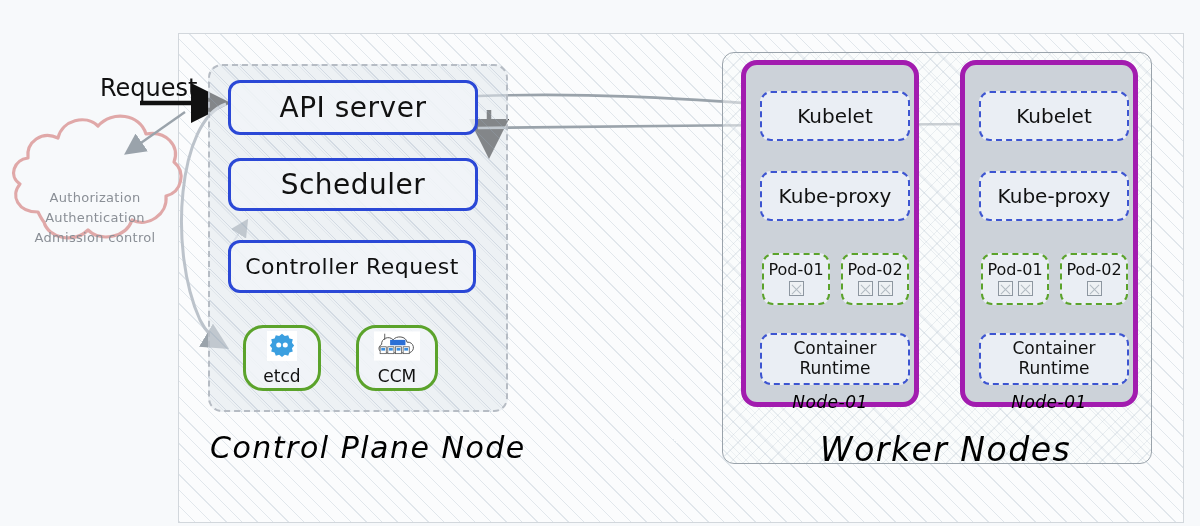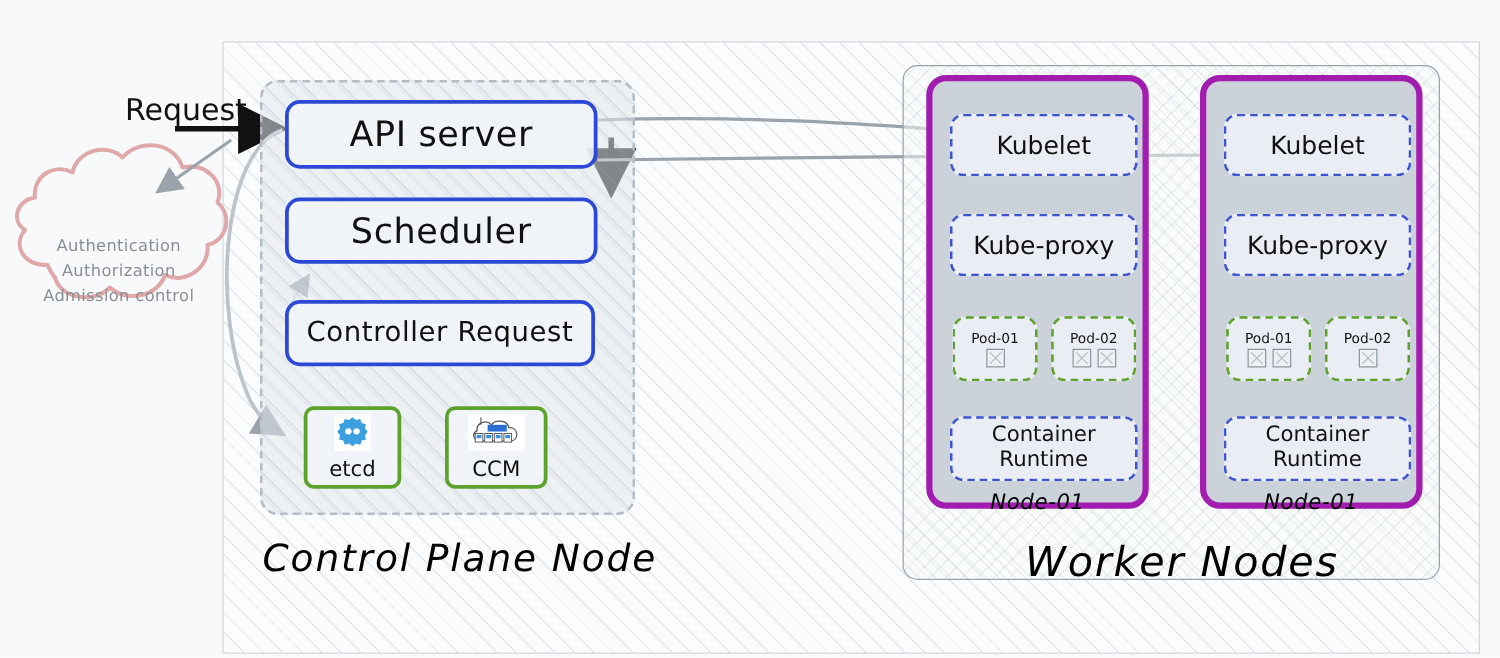--- a/index.html
+++ b/index.html
@@ -42,21 +42,21 @@
     color:#111;
     font-family:"DejaVu Sans", sans-serif;
     font-size:28px;letter-spacing:.5px;
   }
   #api-server{left:228px;top:80px;width:250px;height:55px;}
   #scheduler {left:228px;top:158px;width:250px;height:53px;}
   #controller{left:228px;top:240px;width:248px;height:53px;font-size:22px;}
 
   
   .gbox{
-    position:absolute;border:3px solid #5ba32b;border-radius:8px;
+    position:absolute;border:3px solid #5ba32b;border-radius:20px;
     background:rgba(241,244,248,.85);
     box-sizing:border-box;
     display:flex;flex-direction:column;align-items:center;justify-content:center;
     gap:3px;
   }
   #etcd-box{left:243px;top:325px;width:78px;height:66px;}
   #ccm-box {left:356px;top:325px;width:82px;height:66px;}
   .gbox .lbl{font-size:17px;color:#111;line-height:1;}
 
   
@@ -98,21 +98,21 @@
     box-sizing:border-box;color:#111;font-size:20px;line-height:1.15;
     text-align:center;
   }
   .podbox{
     position:absolute;border:2px dashed #5ba32b;border-radius:11px;
     background:rgba(237,241,246,.9);
     box-sizing:border-box;
     display:flex;flex-direction:column;align-items:center;justify-content:center;
     gap:3px;
   }
-  .podbox .plbl{font-size:11px;color:#111;line-height:1;}
+  .podbox .plbl{font-size:16px;color:#111;line-height:1;}
   .ctns{display:flex;gap:5px;}
   .ctn{width:13px;height:13px;border:1px solid #8d96a0;background:#eef1f4;position:relative;}
   .ctn:before,.ctn:after{
     content:"";position:absolute;left:0;top:50%;width:100%;height:1px;
     background:#b2bac2;
   }
   .ctn:before{transform:rotate(45deg);}
   .ctn:after{transform:rotate(-45deg);}
 
   .node-label{
@@ -177,22 +177,22 @@
 
     <path d="M226,104 C178,120 168,250 200,320 C206,332 214,340 224,346" fill="none" stroke="#bcc3cb" stroke-width="3" marker-end="url(#mk-gray)"></path>
 
     <path d="M232,244 L246,222" fill="none" stroke="#d4dae1" stroke-width="2" marker-end="url(#mk-gray)"></path>
   </svg>
 
   <div id="request-label">Request</div>
 
   <div class="cloud-wrap">
     <div class="cloud-text">
+      <div>Authorization</div>
       <div>Authentication</div>
-      <div>Authorization</div>
       <div>Admission control</div>
     </div>
   </div>
 
   <div class="control-plane"></div>
 
   <div class="cbox" id="api-server">
     <span>API server</span>
   </div>
   <div class="cbox" id="scheduler">

